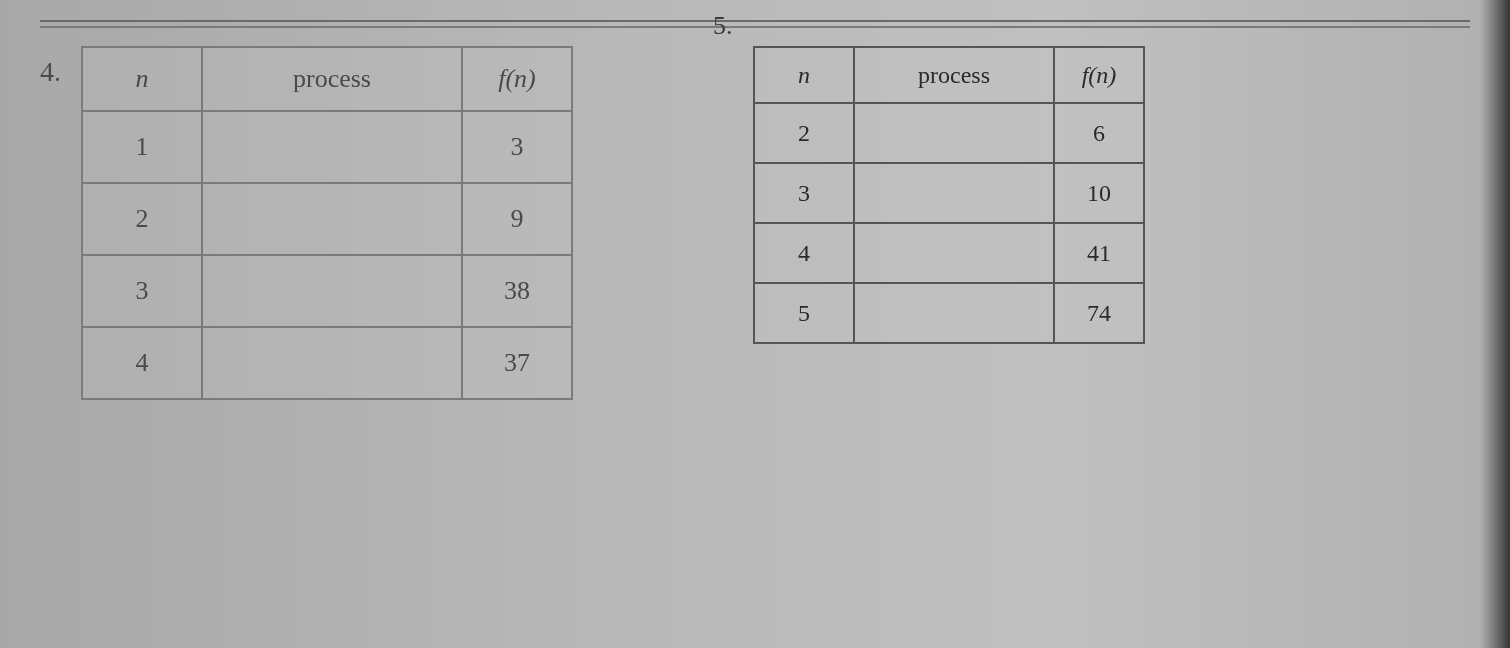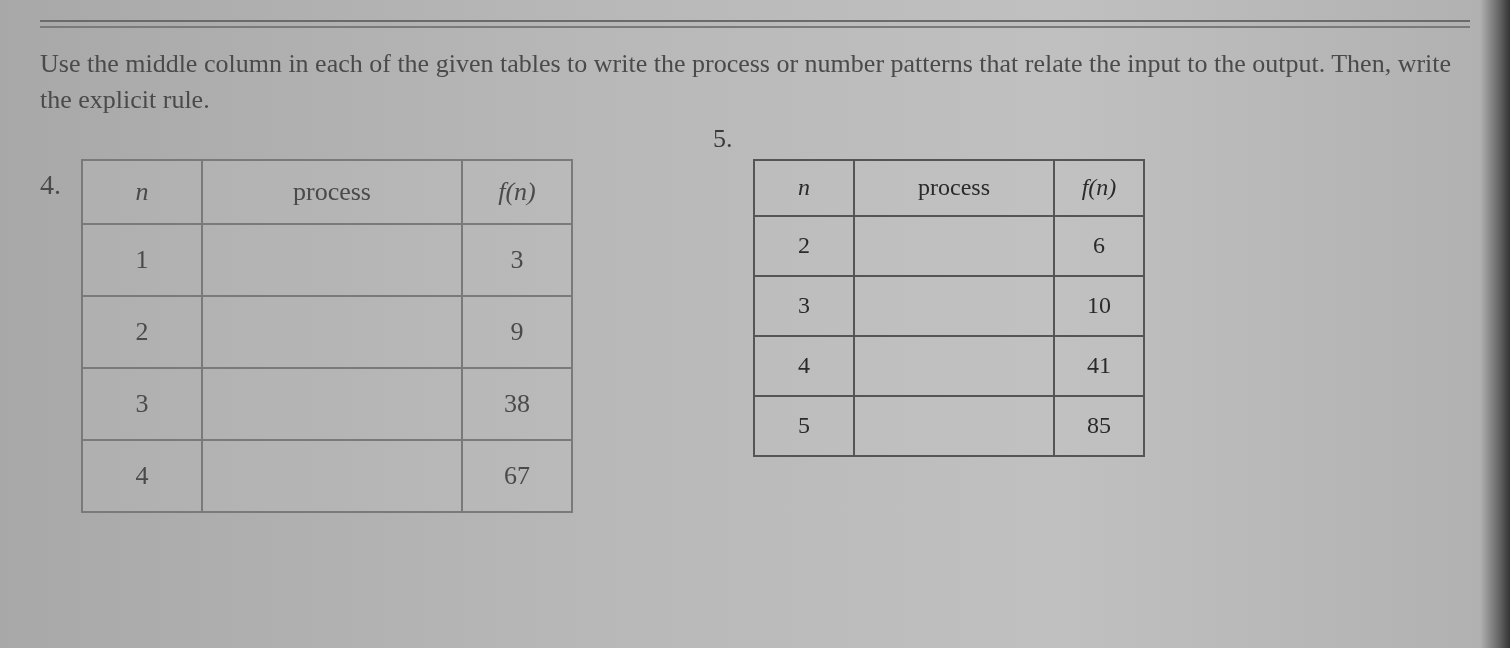--- a/index.html
+++ b/index.html
@@ -112,21 +112,20 @@
       color: #3a3a3a;
     }
   </style>
 </head>
 <body>
 
 <div class="page">
   <div class="top-line"></div>
   <div class="hr-line"></div>
 
-  <p class="instructions">Use the middle column in each of the given tables to write the process or number patterns that relate the input to the output. Then, write the explicit rule.</p>
 
   <div class="problems">
 
     <div class="problem">
       <div class="problem-number">4.</div>
       <table class="left-table">
         <thead>
           <tr>
             <th class="col-n italic">n</th>
             <th class="col-process">process</th>
@@ -145,21 +144,21 @@
             <td>9</td>
           </tr>
           <tr>
             <td>3</td>
             <td></td>
             <td>38</td>
           </tr>
           <tr>
             <td>4</td>
             <td></td>
-            <td>67</td>
+            <td>37</td>
           </tr>
         </tbody>
       </table>
     </div>
 
     <div class="problem problem5-wrapper">
       <div class="problem5-number">5.</div>
       <table class="right-table">
         <thead>
           <tr>
@@ -180,21 +179,21 @@
             <td>10</td>
           </tr>
           <tr>
             <td>4</td>
             <td></td>
             <td>41</td>
           </tr>
           <tr>
             <td>5</td>
             <td></td>
-            <td>85</td>
+            <td>74</td>
           </tr>
         </tbody>
       </table>
     </div>
 
   </div>
 </div>
 
 <div class="right-edge"></div>
 

